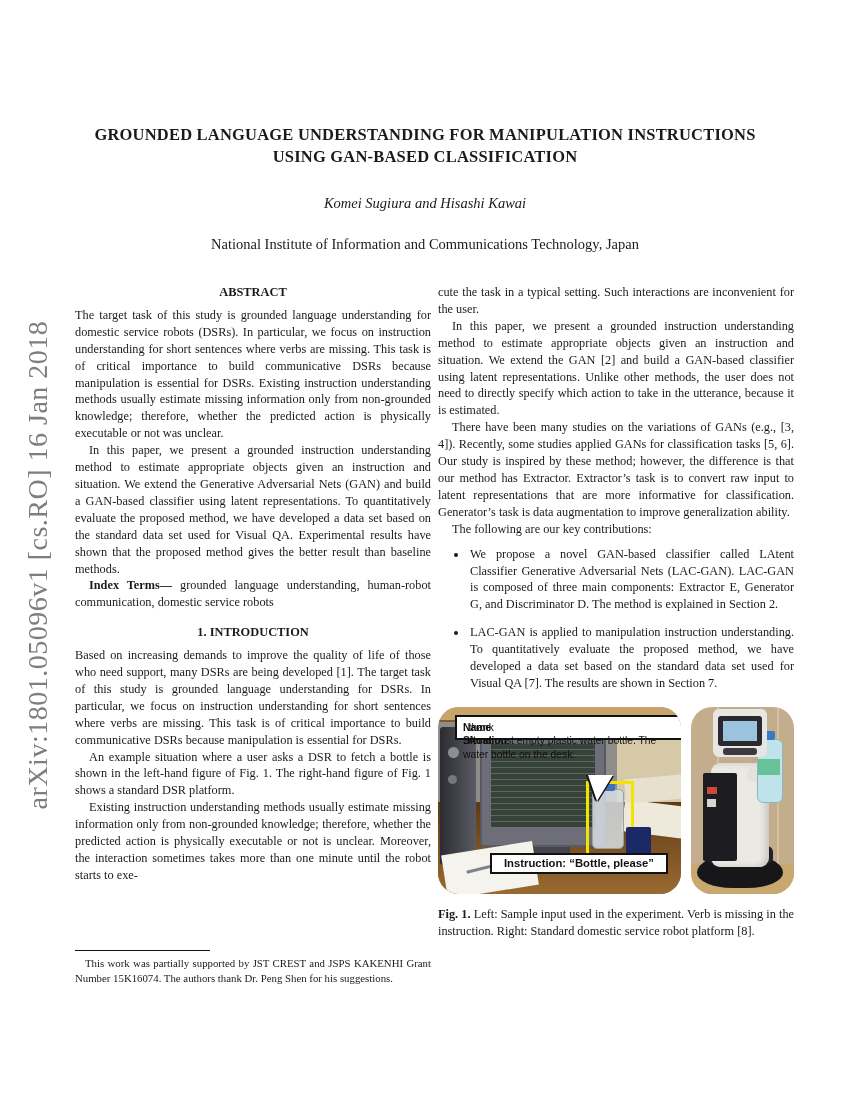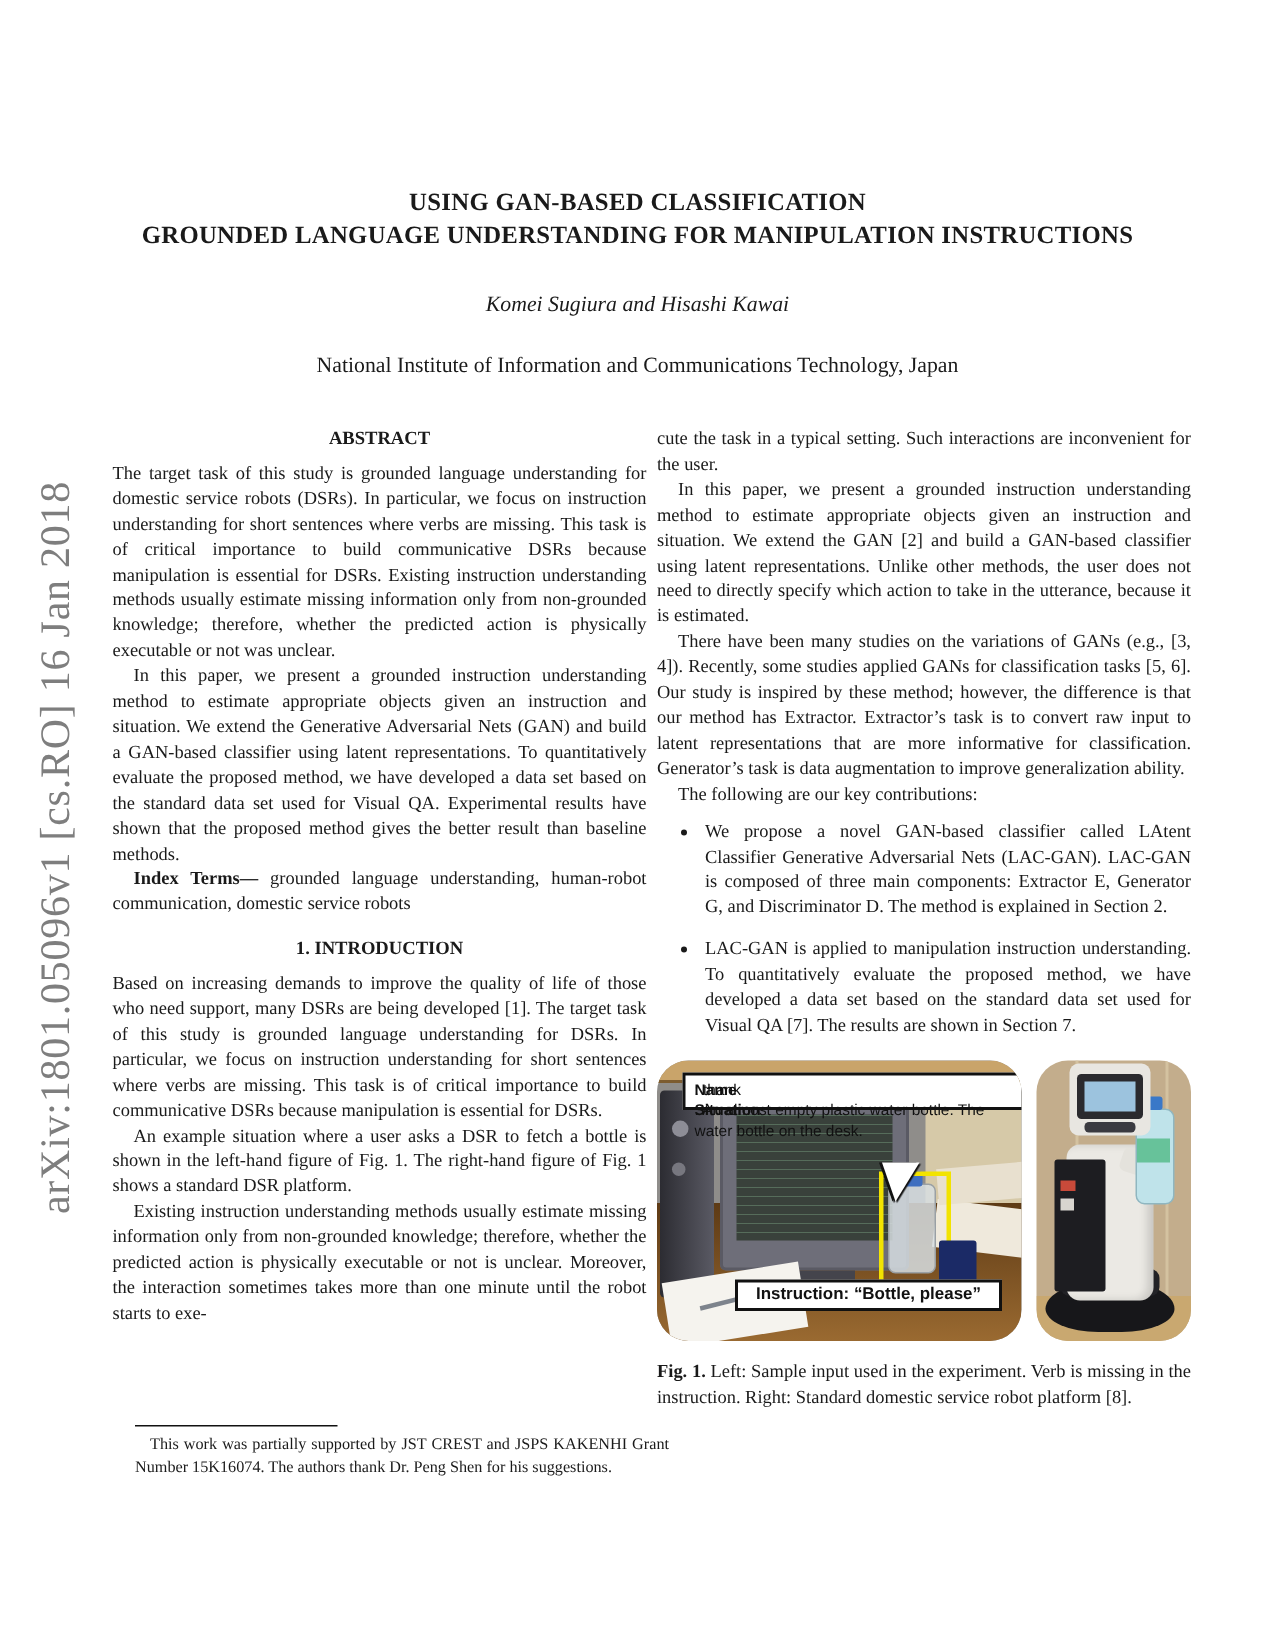--- a/index.html
+++ b/index.html
@@ -27,21 +27,21 @@
   .section-heading{font-weight:bold;text-align:center;font-size:12.4px;margin:0 0 6px 0;}
   .intro-heading{margin:13px 0 6px 0;}
   p.para{margin:0;}
   p.indent{text-indent:14px;}
   .index-terms{margin-top:9px;text-indent:14px;}
   .bi{font-weight:bold;}
   .b{font-weight:bold;}
   ul.contribs{margin:8px 0 0 0;padding:0 0 0 30px;}
   ul.contribs li{margin:0 0 11px 0;padding-left:2px;}
   
-  .footnote{position:absolute;left:90px;top:950px;width:356px;}
+  .footnote{position:absolute;left:75px;top:950px;width:356px;}
   .footnote-rule{width:135px;border-top:1.5px solid #111;margin-bottom:5px;}
   .footnote-text{font-size:10.8px;line-height:14.6px;text-align:justify;text-indent:10px;margin:0;}
   
   .figure-row{margin-top:15px;display:flex;gap:10px;}
   .photo{position:relative;overflow:hidden;border-radius:21px;}
   .photo-left{width:243px;height:187px;background:#8f8d8a;}
   .photo-right{width:103px;height:187px;background:#c3ad8c;}
   .photo *{position:absolute;}
   
   .shelf{left:0;top:0;width:100%;height:13px;background:#c9a46a;border-bottom:2px solid #7c5c30;}
@@ -93,22 +93,22 @@
   
   .fig-caption{margin-top:12px;font-size:12.3px;line-height:16.9px;text-align:justify;}
 </style>
 </head>
 <body>
 
 <div class="arxiv-banner">arXiv:1801.05096v1  [cs.RO]  16 Jan 2018</div>
 
 <div class="paper-header">
   <div class="paper-title">
+    <div>GROUNDED LANGUAGE UNDERSTANDING FOR MANIPULATION INSTRUCTIONS</div>
     <div>USING GAN-BASED CLASSIFICATION</div>
-    <div>GROUNDED LANGUAGE UNDERSTANDING FOR MANIPULATION INSTRUCTIONS</div>
   </div>
   <div class="paper-authors">Komei Sugiura and Hisashi Kawai</div>
   <div class="paper-affil">National Institute of Information and Communications Technology, Japan</div>
 </div>
 
 <div class="col col-left">
   <p class="section-heading">ABSTRACT</p>
   <p class="para">The target task of this study is grounded language understanding for domestic service robots (DSRs). In particular, we focus on instruction understanding for short sentences where verbs are missing. This task is of critical importance to build communicative DSRs because manipulation is essential for DSRs. Existing instruction understanding methods usually estimate missing information only from non-grounded knowledge; therefore, whether the predicted action is physically executable or not was unclear.</p>
   <p class="para indent">In this paper, we present a grounded instruction understanding method to estimate appropriate objects given an instruction and situation. We extend the Generative Adversarial Nets (GAN) and build a GAN-based classifier using latent representations. To quantitatively evaluate the proposed method, we have developed a data set based on the standard data set used for Visual QA. Experimental results have shown that the proposed method gives the better result than baseline methods.</p>
   <p class="para index-terms">

